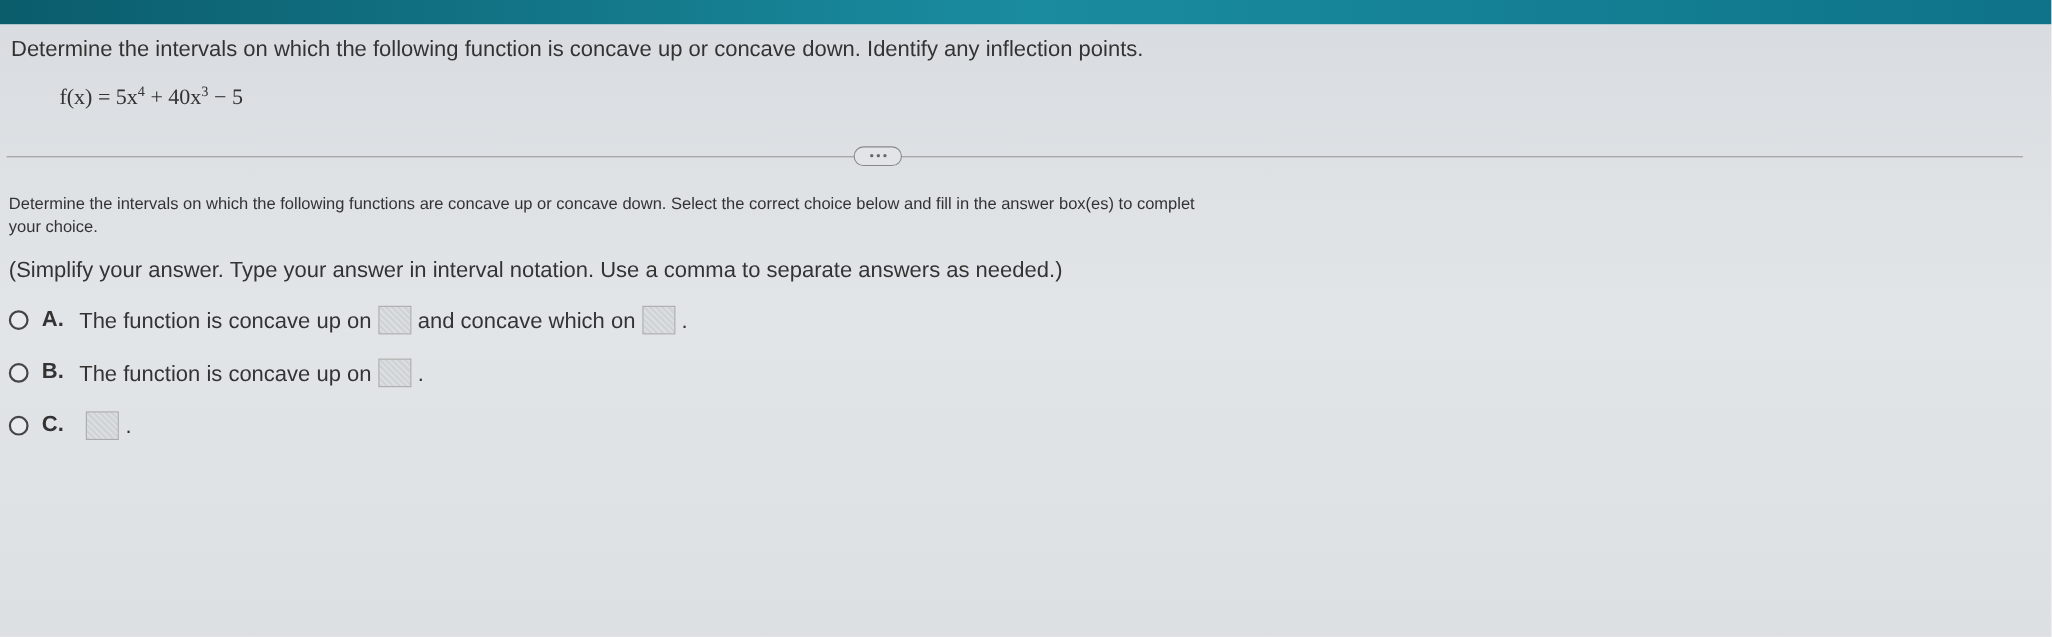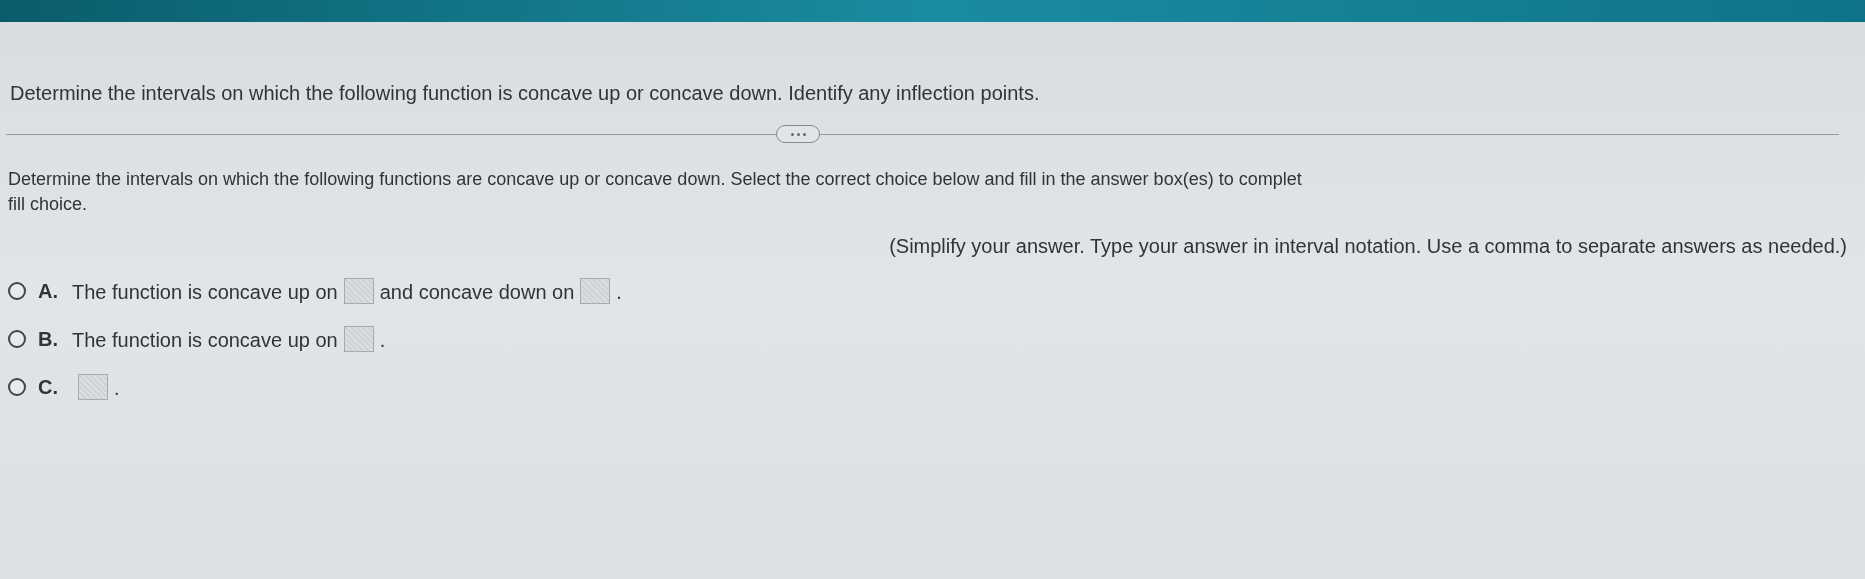--- a/index.html
+++ b/index.html
@@ -21,21 +21,20 @@
       background: linear-gradient(90deg, #0a5c6b 0%, #1a8ca0 50%, #0e7388 100%);
     }
     .content {
       padding: 12px 18px 0 6px;
     }
     .question-text {
       font-size: 20px;
       color: #333;
       margin-bottom: 18px;
       padding-left: 4px;
-      margin-top: 48px;
     }
     .formula {
       font-size: 20px;
       color: #333;
       padding-left: 48px;
       margin-bottom: 30px;
       font-family: 'Times New Roman', serif;
     }
     .formula sup {
       font-size: 13px;
@@ -68,33 +67,32 @@
       justify-content: center;
       gap: 3px;
     }
     .divider-pill .dot {
       width: 3px;
       height: 3px;
       background: #666;
       border-radius: 50%;
     }
     .instruction {
-      font-size: 18px;
+      font-size: 15px;
       color: #333;
       margin-bottom: 8px;
       padding-left: 2px;
       line-height: 1.4;
     }
     .hint {
       font-size: 20px;
       color: #333;
       margin-top: 18px;
       margin-bottom: 20px;
       padding-left: 2px;
-      text-align: right;
     }
     .choices {
       padding-left: 2px;
     }
     .choice-row {
       display: flex;
       align-items: center;
       margin-bottom: 22px;
       font-size: 20px;
       color: #333;
@@ -130,46 +128,49 @@
   </style>
 </head>
 <body>
 
 <div class="top-bar"></div>
 
 <div class="content">
 
   <div class="question-text">Determine the intervals on which the following function is concave up or concave down. Identify any inflection points.</div>
 
+  <div class="formula">
+    <span>f(x) = 5x</span><sup>4</sup><span> + 40x</span><sup>3</sup><span> − 5</span>
+  </div>
 
   <div class="divider-wrap">
     <div class="divider-line"></div>
     <div class="divider-pill">
       <span class="dot"></span>
       <span class="dot"></span>
       <span class="dot"></span>
     </div>
   </div>
 
   <div class="instruction">
     <span>Determine the intervals on which the following functions are concave up or concave down. Select the correct choice below and fill in the answer box(es) to complet</span><br>
-    <span>fill choice.</span>
+    <span>your choice.</span>
   </div>
 
   <div class="hint">(Simplify your answer. Type your answer in interval notation. Use a comma to separate answers as needed.)</div>
 
   <div class="choices">
 
     <div class="choice-row">
       <span class="radio"></span>
       <span class="choice-letter">A.</span>
       <span class="choice-text">
         <span>The function is concave up on </span>
         <span class="answer-box"></span>
-        <span> and concave down on </span>
+        <span> and concave which on </span>
         <span class="answer-box"></span>
         <span>.</span>
       </span>
     </div>
 
     <div class="choice-row">
       <span class="radio"></span>
       <span class="choice-letter">B.</span>
       <span class="choice-text">
         <span>The function is concave up on </span>

